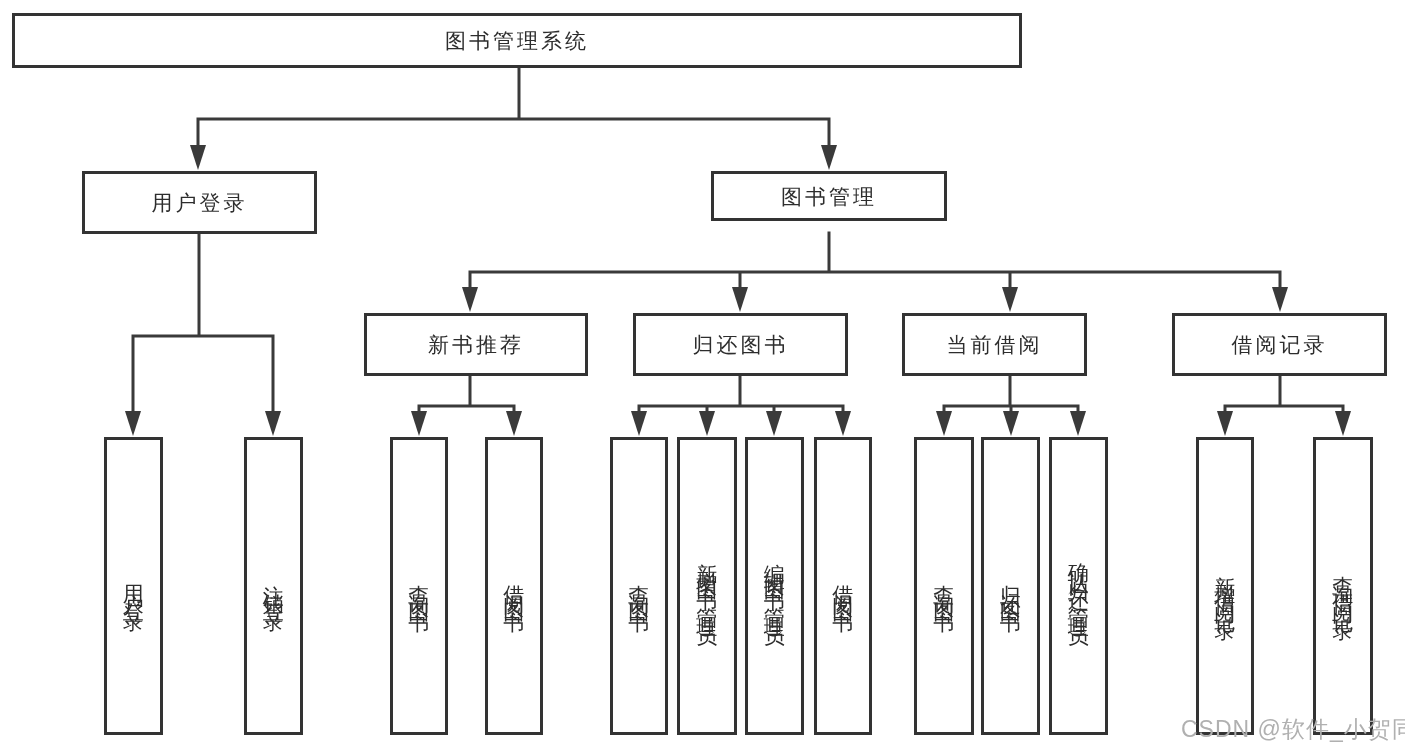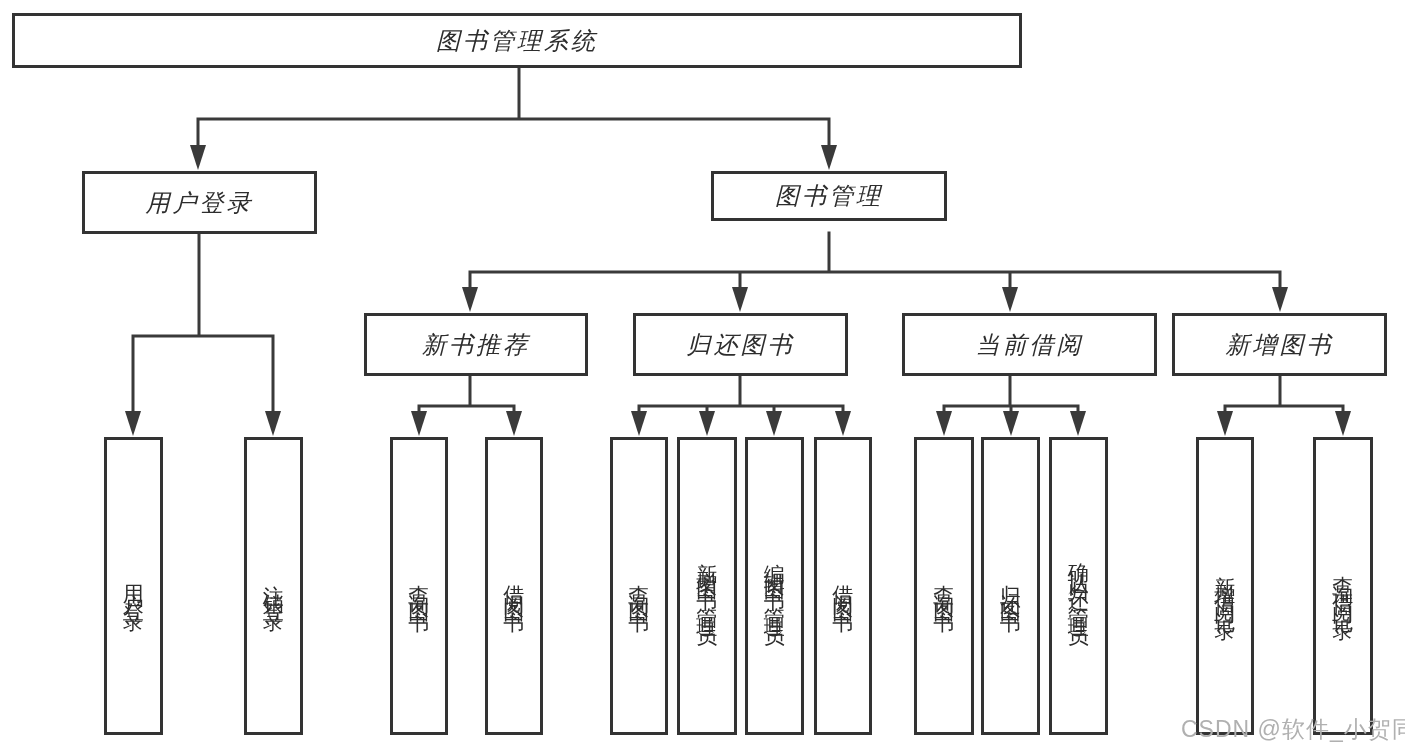--- a/index.html
+++ b/index.html
@@ -20,25 +20,24 @@
     position:absolute;
     box-sizing:border-box;
     background:#ffffff;
     border:3px solid #333333;
     display:flex;align-items:center;justify-content:center;
     color:#2d2d2d;
     z-index:1;
     text-align:center;
   }
   .hbox{
-    font-size:24px;
+    font-size:21px;
     letter-spacing:3px;
     line-height:1;
     white-space:nowrap;
-    font-style:italic;
   }
   .vbox{
     writing-mode:vertical-rl;
     text-orientation:mixed;
     font-size:21px;
     letter-spacing:9px;
     line-height:1.3;
   }
   .watermark{
     position:absolute;
@@ -105,22 +104,22 @@
     </g>
   </svg>
 
   <div class="box hbox" style="left:12px;top:13px;width:1010px;height:55px">图书管理系统</div>
 
   <div class="box hbox" style="left:82px;top:171px;width:235px;height:63px">用户登录</div>
   <div class="box hbox" style="left:711px;top:171px;width:236px;height:50px">图书管理</div>
 
   <div class="box hbox" style="left:364px;top:313px;width:224px;height:63px">新书推荐</div>
   <div class="box hbox" style="left:633px;top:313px;width:215px;height:63px">归还图书</div>
-  <div class="box hbox" style="left:902px;top:313px;width:255px;height:63px">当前借阅</div>
-  <div class="box hbox" style="left:1172px;top:313px;width:215px;height:63px">新增图书</div>
+  <div class="box hbox" style="left:902px;top:313px;width:185px;height:63px">当前借阅</div>
+  <div class="box hbox" style="left:1172px;top:313px;width:215px;height:63px">借阅记录</div>
 
   <div class="box vbox" style="left:104px;top:437px;width:59px;height:298px">用户登录</div>
   <div class="box vbox" style="left:244px;top:437px;width:59px;height:298px">注销登录</div>
 
   <div class="box vbox" style="left:390px;top:437px;width:58px;height:298px">查询图书</div>
   <div class="box vbox" style="left:485px;top:437px;width:58px;height:298px">借阅图书</div>
 
   <div class="box vbox" style="left:610px;top:437px;width:58px;height:298px">查询图书</div>
   <div class="box vbox" style="left:677px;top:437px;width:60px;height:298px">新增图书（管理员）</div>
   <div class="box vbox" style="left:745px;top:437px;width:59px;height:298px">编辑图书（管理员）</div>

